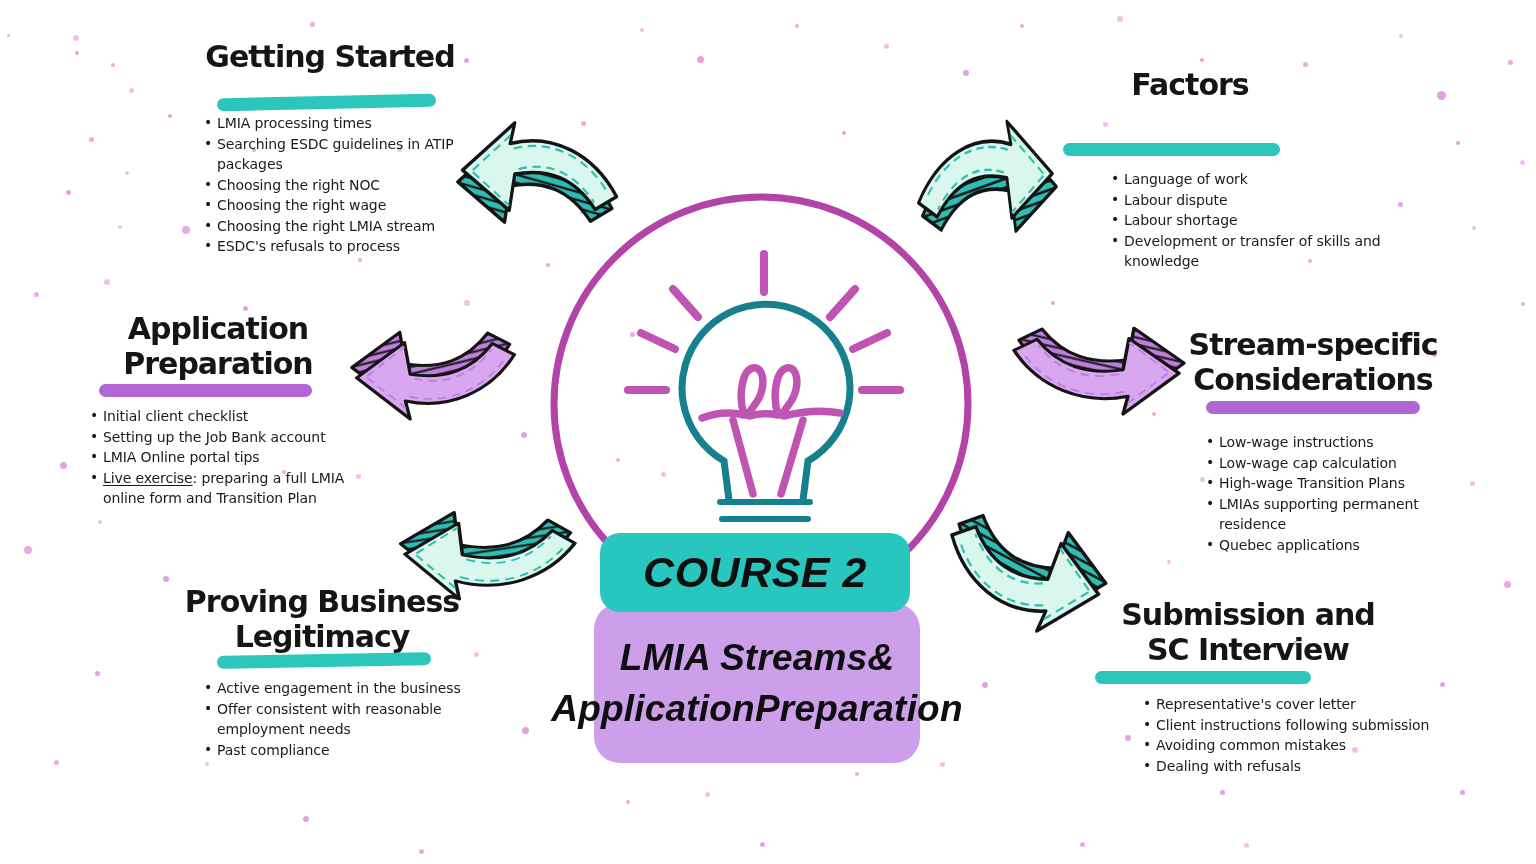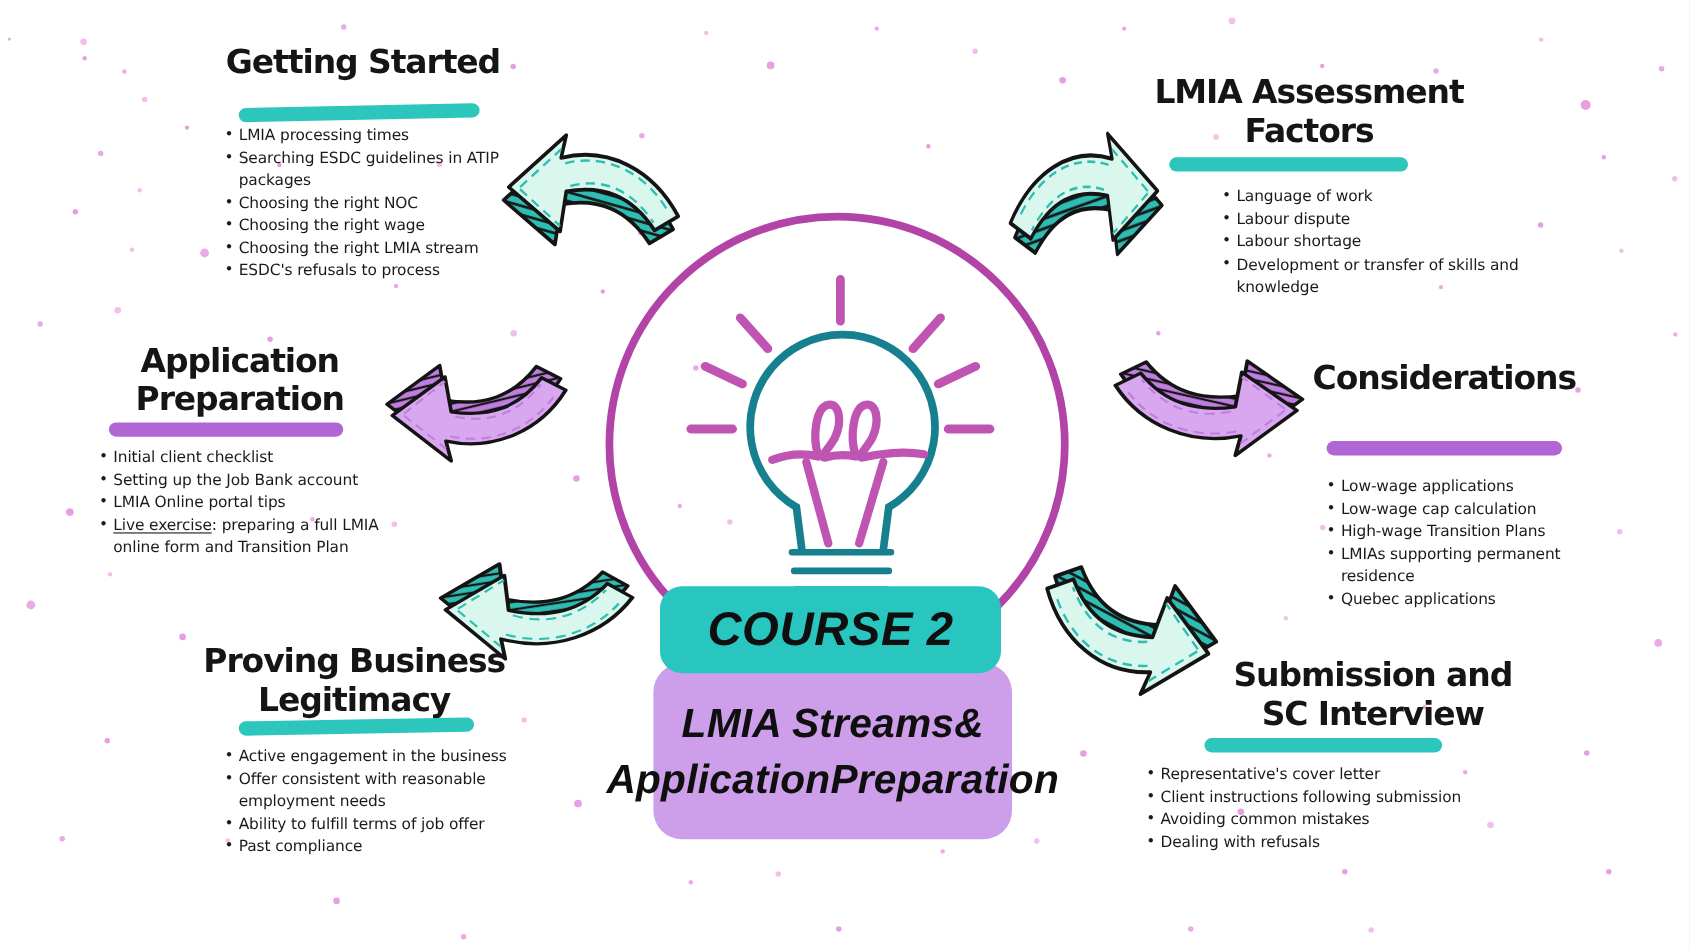--- a/index.html
+++ b/index.html
@@ -28,21 +28,21 @@
             font-size:14px;line-height:20.5px;letter-spacing:-0.1px}
   ul.topics li{position:relative;padding-left:14px;white-space:pre-line}
   ul.topics li::before{content:"\2022";position:absolute;left:1px;top:-1px;font-size:14px}
   ul.topics u{text-underline-offset:2px}
   
   #h-0{left:180px;top:39px;width:300px} #u-0{left:217px;top:96px;width:219px;transform:rotate(-1.2deg)} #l-0{left:203px;top:113px;width:300px}
   #h-1{left:1040px;top:67px;width:300px} #u-1{left:1063px;top:143px;width:217px} #l-1{left:1110px;top:169px;width:320px}
   #h-2{left:68px;top:311px;width:300px} #u-2{left:99px;top:384px;width:213px} #l-2{left:89px;top:406px;width:310px}
   #h-3{left:1163px;top:327px;width:300px} #u-3{left:1206px;top:401px;width:214px} #l-3{left:1205px;top:432px;width:260px}
   #h-4{left:172px;top:584px;width:300px} #u-4{left:217px;top:654px;width:214px;transform:rotate(-1deg)} #l-4{left:203px;top:678px;width:300px}
-  #h-5{left:1098px;top:597px;width:300px} #u-5{left:1095px;top:671px;width:216px} #l-5{left:1041px;top:694px;width:330px}
+  #h-5{left:1098px;top:597px;width:300px} #u-5{left:1095px;top:671px;width:216px} #l-5{left:1142px;top:694px;width:330px}
   
   .badge{position:absolute;left:600px;top:533px;width:310px;height:79px;z-index:6;
          background:var(--pal-badge-bg);border-radius:20px;display:flex;align-items:center;justify-content:center;
          font-family:"Liberation Sans",sans-serif;font-style:italic;font-weight:bold;font-size:43px;
          letter-spacing:.5px;color:#0f0f0f}
   .title-box{position:absolute;left:594px;top:603px;width:326px;height:160px;z-index:5;
          background:var(--pal-title-bg);border-radius:26px;display:flex;align-items:center;justify-content:center;
          text-align:center;font-family:"Liberation Sans",sans-serif;font-style:italic;font-weight:bold;
          font-size:37px;line-height:51px;letter-spacing:.2px;color:#0f0f0f}
   
@@ -135,21 +135,20 @@
         <li>Searching ESDC guidelines in ATIP
 packages</li>
         <li>Choosing the right NOC</li>
         <li>Choosing the right wage</li>
         <li>Choosing the right LMIA stream</li>
         <li>ESDC's refusals to process</li>
       </ul>
   </section>
   <section>
     <h2 class="h" id="h-1">
-        <span class="h-line">LMIA Assessment</span>
         <span class="h-line">Factors</span>
       </h2>
     <div class="underline u-teal" id="u-1"></div>
     <ul class="topics" id="l-1">
         <li>Language of work</li>
         <li>Labour dispute</li>
         <li>Labour shortage</li>
         <li>Development or transfer of skills and
 knowledge</li>
       </ul>
@@ -163,43 +162,43 @@
     <ul class="topics" id="l-2">
         <li>Initial client checklist</li>
         <li>Setting up the Job Bank account</li>
         <li>LMIA Online portal tips</li>
         <li><u>Live exercise</u>: preparing a full LMIA
 online form and Transition Plan</li>
       </ul>
   </section>
   <section>
     <h2 class="h" id="h-3">
+        <span class="h-line">Stream-specific</span>
         <span class="h-line">Considerations</span>
       </h2>
     <div class="underline u-purple" id="u-3"></div>
     <ul class="topics" id="l-3">
-        <li>Low-wage applications</li>
+        <li>Low-wage instructions</li>
         <li>Low-wage cap calculation</li>
         <li>High-wage Transition Plans</li>
         <li>LMIAs supporting permanent
 residence</li>
         <li>Quebec applications</li>
       </ul>
   </section>
   <section>
     <h2 class="h" id="h-4">
         <span class="h-line">Proving Business</span>
         <span class="h-line">Legitimacy</span>
       </h2>
     <div class="underline u-teal" id="u-4"></div>
     <ul class="topics" id="l-4">
         <li>Active engagement in the business</li>
         <li>Offer consistent with reasonable
 employment needs</li>
-        <li>Ability to fulfill terms of job offer</li>
         <li>Past compliance</li>
       </ul>
   </section>
   <section>
     <h2 class="h" id="h-5">
         <span class="h-line">Submission and</span>
         <span class="h-line">SC Interview</span>
       </h2>
     <div class="underline u-teal" id="u-5"></div>
     <ul class="topics" id="l-5">

